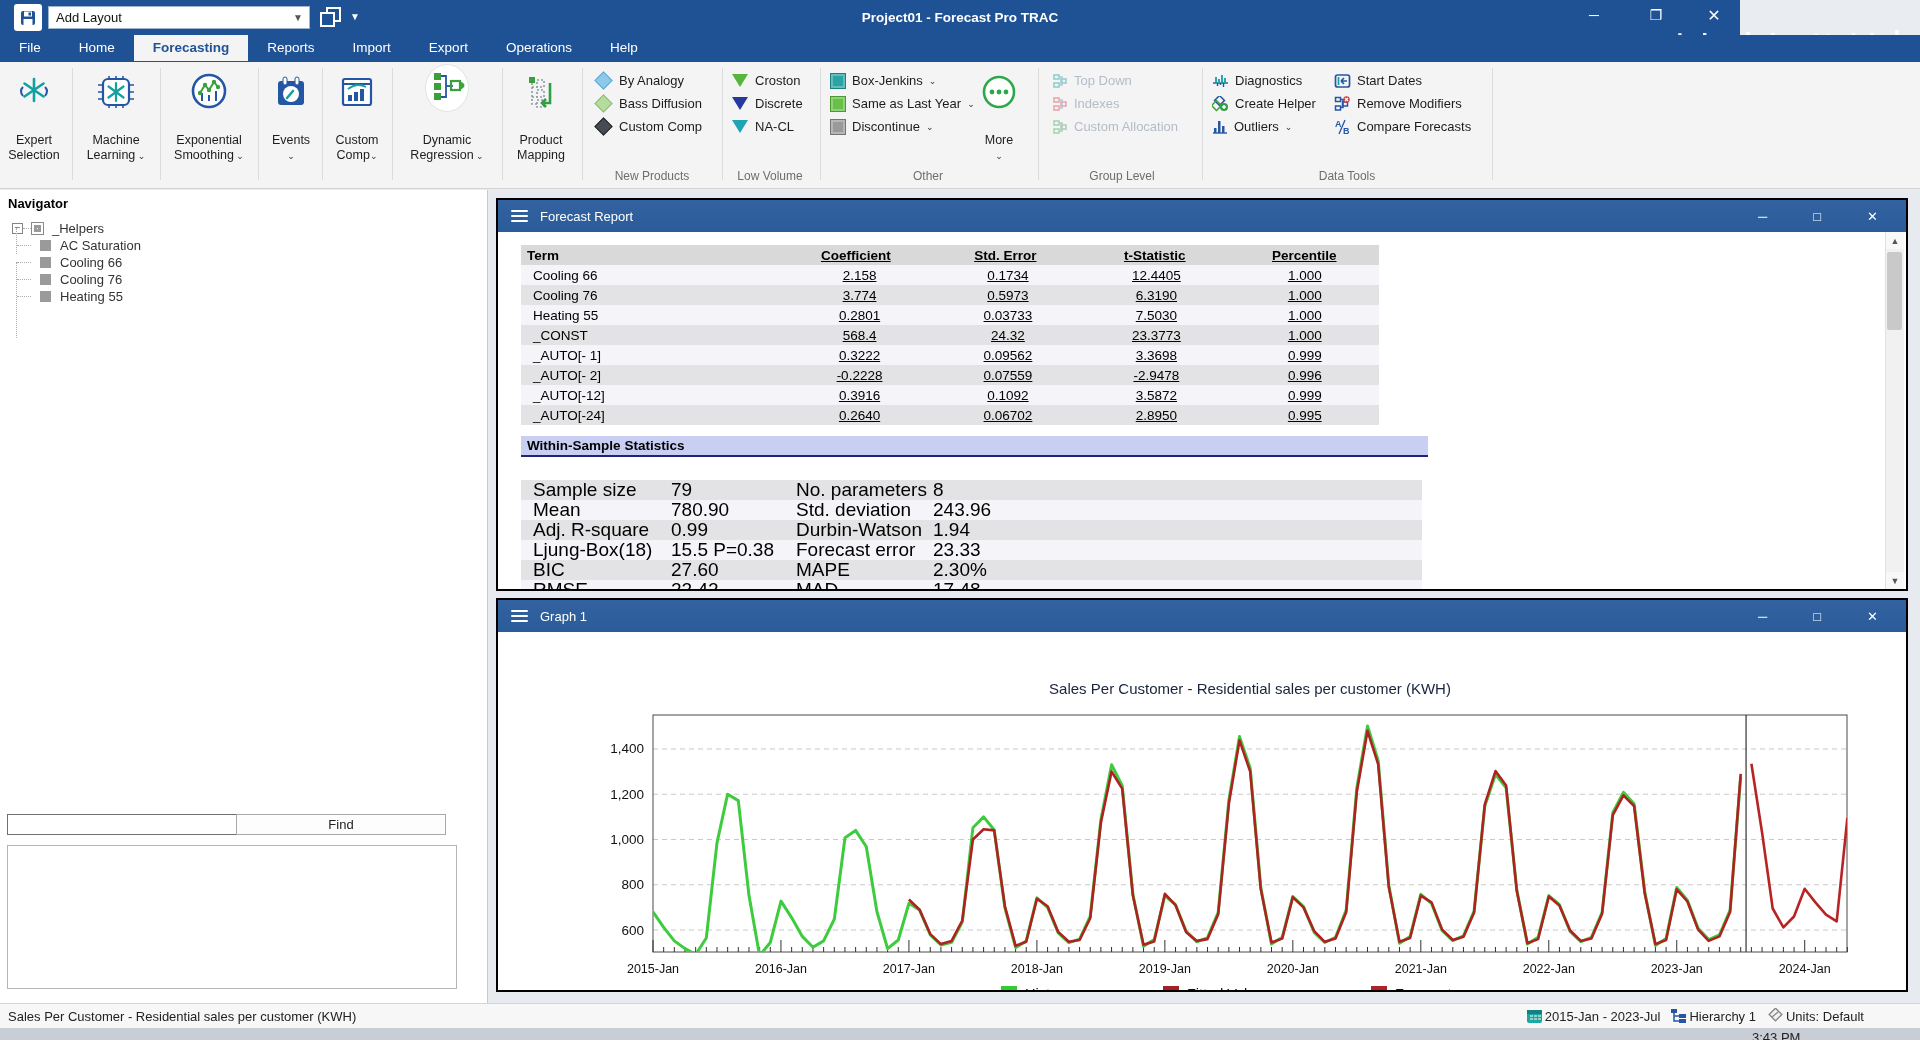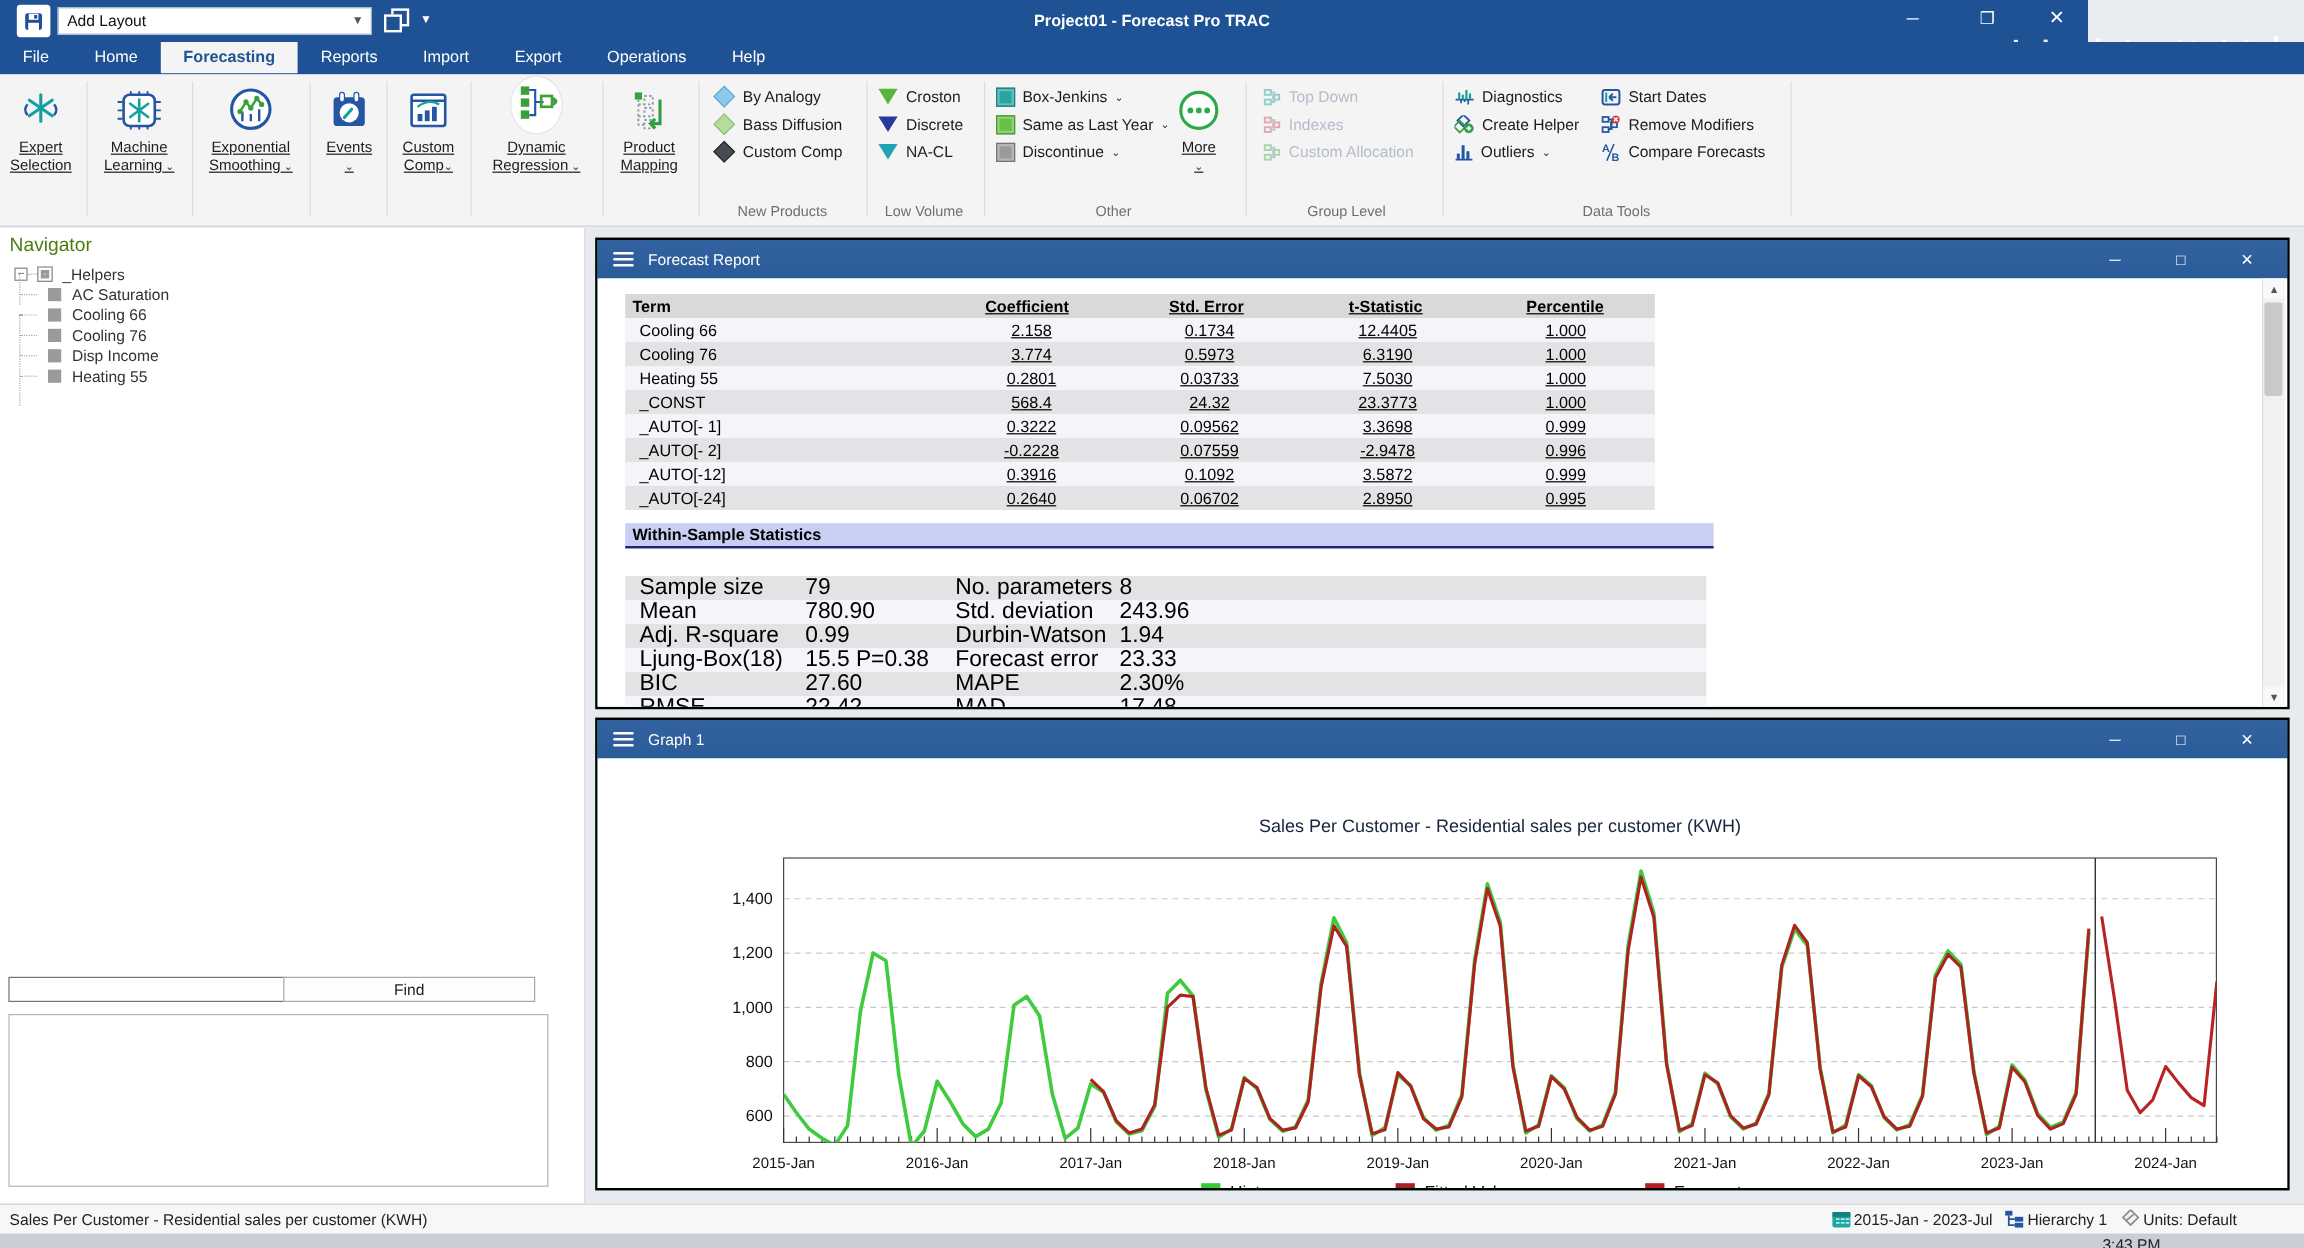--- a/index.html
+++ b/index.html
@@ -23,31 +23,31 @@
   
   .tabsrow{position:absolute;left:0;top:35px;width:1920px;height:27px;background:#1e5294;}
   .tab{display:inline-block;padding:5px 19px 6px 19px;color:#fff;font-size:13.5px;}
   .tab.active{background:#f4f4f5;color:#1f5394;font-weight:bold;}
   
   .ribbon{position:absolute;left:0;top:62px;width:1920px;height:127px;background:#f4f4f5;border-bottom:1px solid #d2d2d2;box-sizing:border-box;}
   .rsep{position:absolute;top:6px;height:112px;width:1px;background:#dcdcdc;}
   .bigbtn{position:absolute;top:3px;height:118px;text-align:center;}
   .bicon{height:46px;display:flex;align-items:flex-end;justify-content:center;}
   .icon-hl{background:#fff;border-radius:50%;padding:3px;box-shadow:0 0 0 1px #e4e4e4;}
-  .blabel{font-size:12.5px;color:#1d1d1d;line-height:15px;margin-top:5px;text-decoration:underline;}
+  .blabel{font-size:12.5px;color:#1d1d1d;line-height:15px;margin-top:22px;}
   .crt{font-size:9px;color:#333;}
   .rgroup-label{position:absolute;bottom:5px;font-size:12px;color:#6e6e6e;text-align:center;}
   .smallitem{position:absolute;height:21px;display:flex;align-items:center;gap:6px;font-size:13px;color:#1c1c1c;white-space:nowrap;}
   .smallitem.disabled{color:#b4bcc8;}
   .dmd{width:11px;height:11px;transform:rotate(45deg);margin:0 3px;}
   .tri{width:0;height:0;border-left:8px solid transparent;border-right:8px solid transparent;margin-right:1px;}
   .sq{width:14px;height:14px;box-shadow:inset 0 0 0 2px rgba(255,255,255,.28);}
   
   .navigator{position:absolute;left:0;top:190px;width:488px;height:813px;background:#fff;border-right:1px solid #c9c9c9;box-sizing:border-box;}
-  .nav-title{position:absolute;left:8px;top:6px;font-size:16px;color:#4d7c0f;}
+  .nav-title{position:absolute;left:8px;top:6px;font-size:13px;color:#000000;font-weight:bold;}
   .tree{position:absolute;left:0;top:30px;width:480px;}
   .nrow{height:17px;display:flex;align-items:center;font-size:13px;color:#333;}
   .nrow .glyph{width:11px;height:11px;flex:0 0 auto;}
   .sel-label{background:#1583e8;color:#fff;padding:0 4px;outline:1px dotted #9cc4ee;}
   .expander{width:9px;height:9px;border:1px solid #848484;background:#fff;font-size:9px;line-height:7px;text-align:center;color:#444;flex:0 0 auto;}
   .treeguide{position:absolute;border-left:1px dotted #ababab;}
   .stub{border-top:1px dotted #ababab;height:0;flex:0 0 auto;}
   .find-input{position:absolute;left:7px;top:624px;width:222px;height:19px;border:1px solid #707070;background:#fff;font-size:13px;padding:0 4px;}
   .find-btn{position:absolute;left:236px;top:624px;width:210px;height:21px;background:#fdfdfd;border:1px solid #a9a9a9;
             font-size:13px;color:#222;display:flex;align-items:center;justify-content:center;box-sizing:border-box;}
@@ -487,25 +487,20 @@
           </div>
           <div class="nrow">
             <span class="stub" style="width:14px;margin-left:17px;"></span>
             <span class="glyph" style="background:#9a9a9a;margin-left:9px;margin-right:9px;"></span>
             <span>Cooling 66</span>
           </div>
           <div class="nrow">
             <span class="stub" style="width:14px;margin-left:17px;"></span>
             <span class="glyph" style="background:#9a9a9a;margin-left:9px;margin-right:9px;"></span>
             <span>Cooling 76</span>
-          </div>
-          <div class="nrow">
-            <span class="stub" style="width:14px;margin-left:17px;"></span>
-            <span class="glyph" style="background:#9a9a9a;margin-left:9px;margin-right:9px;"></span>
-            <span>Disp Income</span>
           </div>
           <div class="nrow">
             <span class="stub" style="width:14px;margin-left:17px;"></span>
             <span class="glyph" style="background:#9a9a9a;margin-left:9px;margin-right:9px;"></span>
             <span>Heating 55</span>
           </div>
         </div>
       <div class="treeguide" style="left:16px;top:42px;height:76px;"></div>
     </div>
     <input class="find-input" value="" style="">

